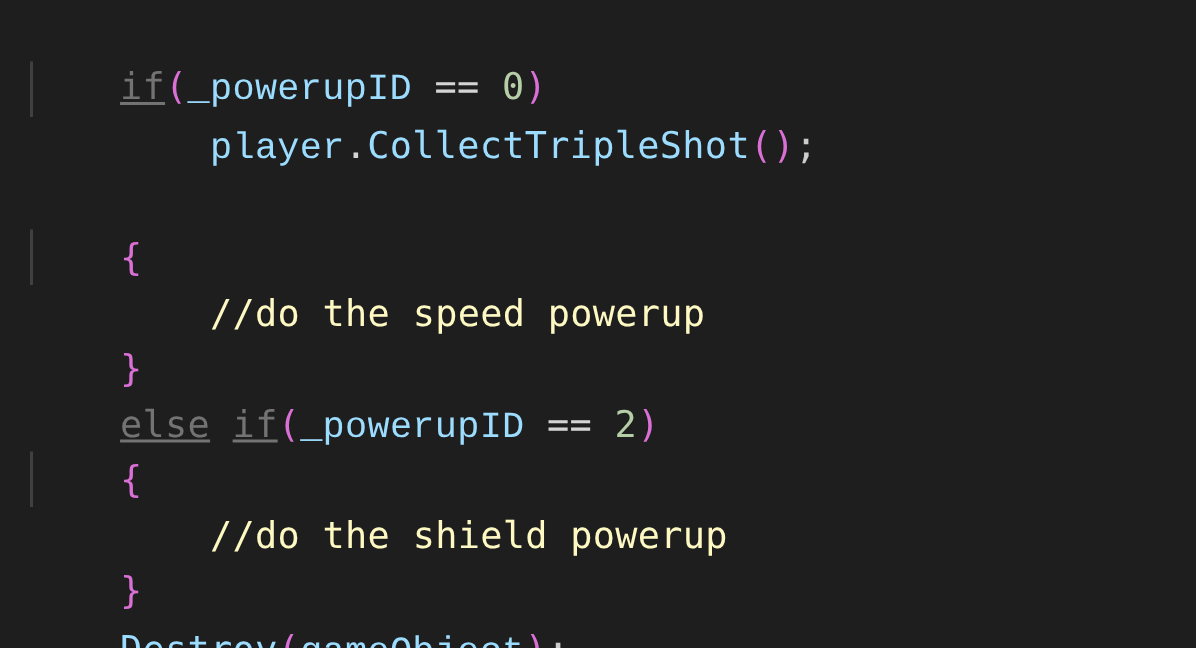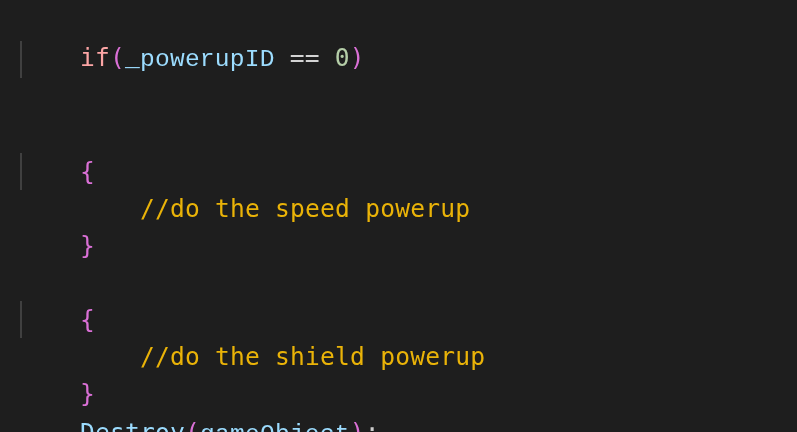--- a/index.html
+++ b/index.html
@@ -32,54 +32,60 @@
     white-space: pre;
     color: #d4d4d4;
   }
   .guide {
     position: absolute;
     left: 20px;
     width: 2px;
     height: 37px;
     background: #404040;
   }
-  .kw { color: #fca5a5; }
+  .kw { color: #737373; text-decoration: underline; }
   .id { color: #9cdcfe; font-family: Liberation Mono, monospace; }
   .fn { color: #9cdcfe; }
   .op { color: #d4d4d4; }
   .num { color: #b5cea8; }
   .br { color: #da70d6; }
-  .cm { color: #eab308; }
+  .cm { color: #fef9c3; }
   .pu { color: #cccccc; }
 </style>
 </head>
 <body>
 
 <div class="editor">
 
   <div class="line" style="top:2px">
     <span class="kw">if</span><span class="br">(</span><span class="id">_powerupID</span><span class="op"> == </span><span class="num">0</span><span class="br">)</span>
   </div>
 
   <div class="guide" style="top:41px"></div>
+  <div class="line" style="top:41px; left:80px">
+    <span class="id">player</span><span class="op">.</span><span class="fn">CollectTripleShot</span><span class="br">(</span><span class="br">)</span><span class="pu">;</span>
+  </div>
 
 
   <div class="line" style="top:116px">
     <span class="br">{</span>
   </div>
 
   <div class="guide" style="top:153px"></div>
   <div class="line" style="top:153px; left:80px">
     <span class="cm">//do the speed powerup</span>
   </div>
 
   <div class="line" style="top:190px">
     <span class="br">}</span>
   </div>
 
+  <div class="line" style="top:227px">
+    <span class="kw">else</span><span class="op"> </span><span class="kw">if</span><span class="br">(</span><span class="id">_powerupID</span><span class="op"> == </span><span class="num">2</span><span class="br">)</span>
+  </div>
 
   <div class="line" style="top:264px">
     <span class="br">{</span>
   </div>
 
   <div class="guide" style="top:301px"></div>
   <div class="line" style="top:301px; left:80px">
     <span class="cm">//do the shield powerup</span>
   </div>
 

